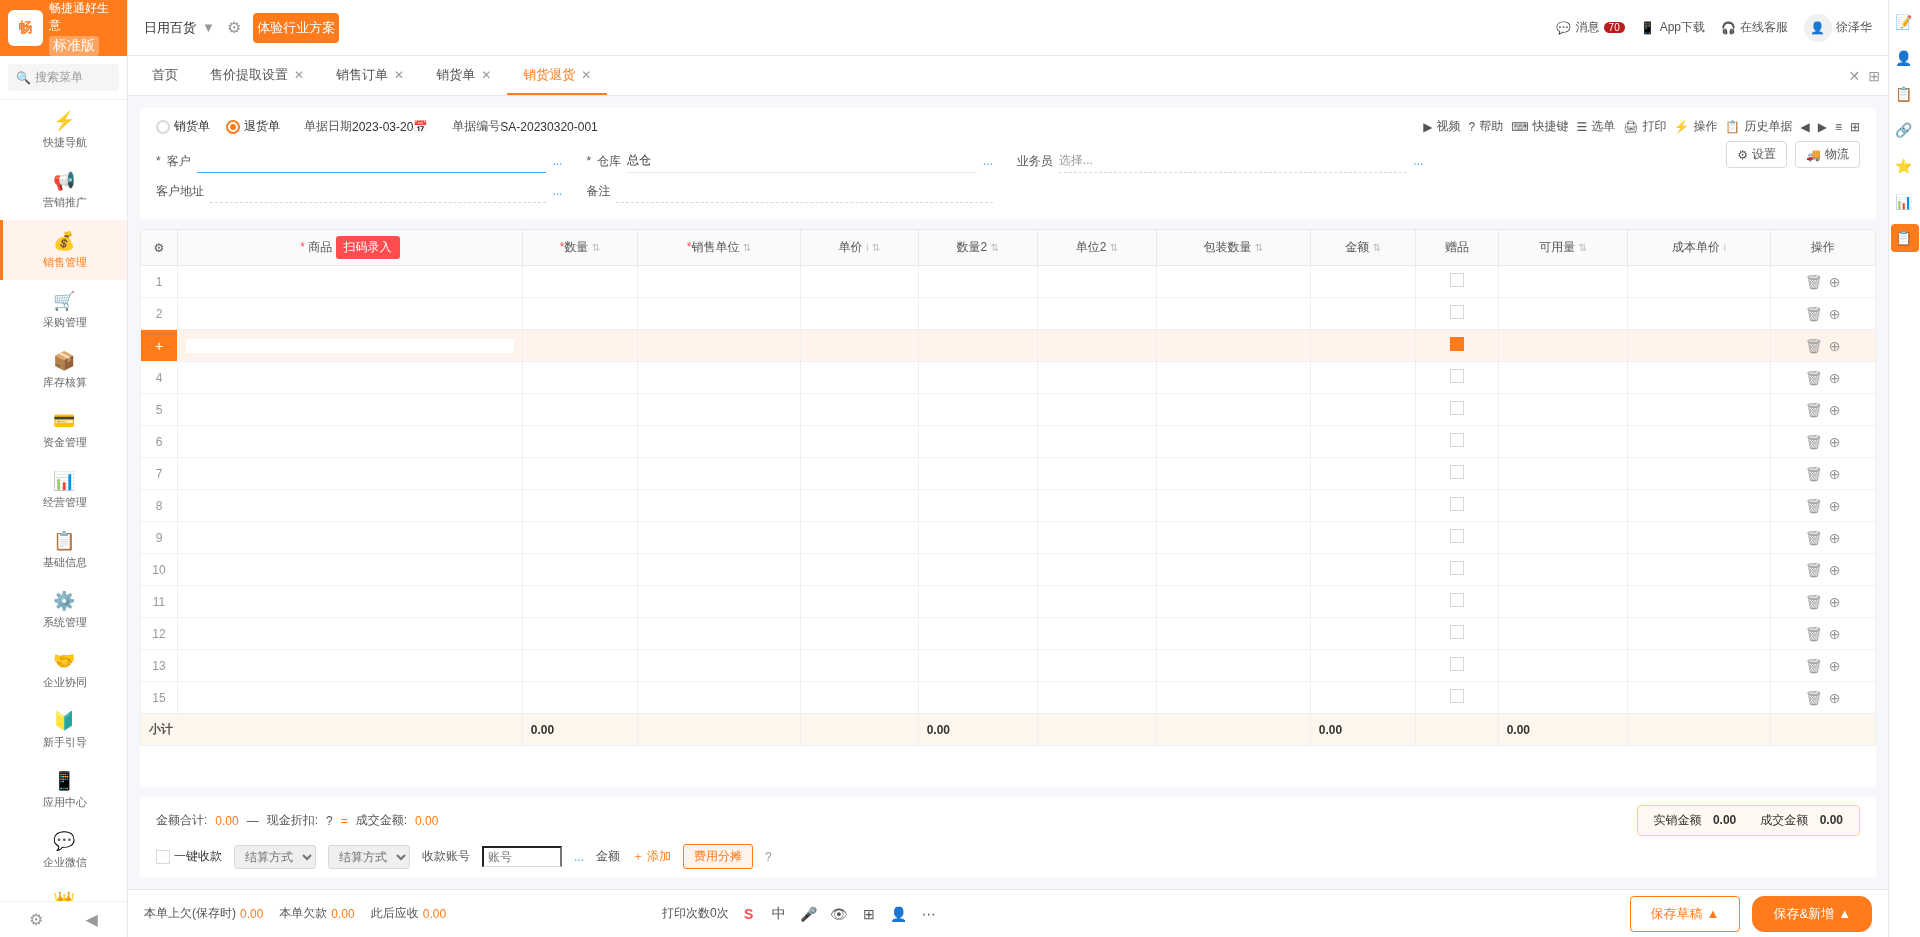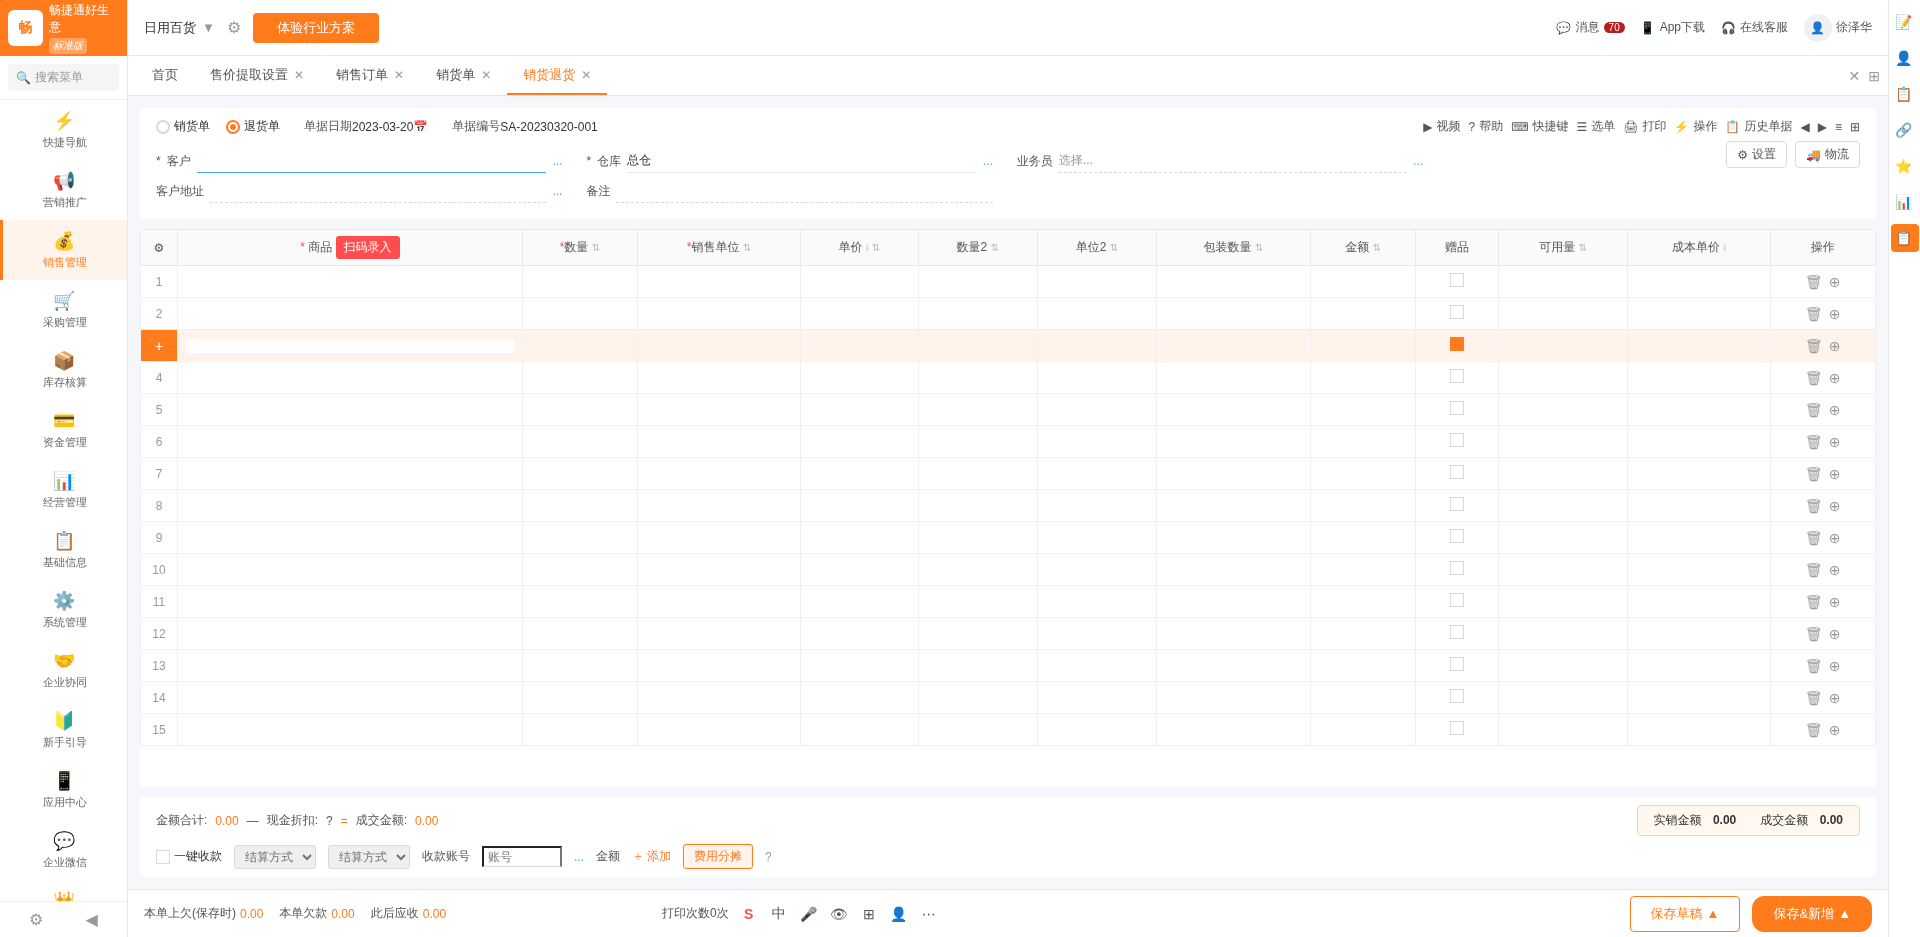--- a/index.html
+++ b/index.html
@@ -3,39 +3,39 @@
   <meta charset="utf-8">
   <style>
     * { box-sizing: border-box; margin: 0; padding: 0; }
     body { font-family: 'Microsoft YaHei', sans-serif; font-size: 12px; background: #f0f2f5; color: #333; display: flex; height: 937px; overflow: hidden; }
 
     
     .sidebar { width: 128px; background: #fff; display: flex; flex-direction: column; border-right: 1px solid #e8e8e8; flex-shrink: 0; }
     .sidebar-logo { background: #ff7b1c; padding: 10px 8px; display: flex; align-items: center; gap: 6px; height: 56px; }
     .sidebar-logo-icon { width: 36px; height: 36px; background: #fff; border-radius: 6px; display: flex; align-items: center; justify-content: center; color: #ff7b1c; font-weight: bold; font-size: 14px; }
     .sidebar-logo-text { color: #fff; font-size: 12px; line-height: 1.4; }
-    .sidebar-logo-badge { background: rgba(255,255,255,0.3); color: #fff; font-size: 10px; padding: 1px 4px; border-radius: 3px; margin-top: 2px; display: inline-block; font-style: italic; }
+    .sidebar-logo-badge { background: rgba(255,255,255,0.3); color: #fff; font-size: 14px; padding: 1px 4px; border-radius: 3px; margin-top: 2px; display: inline-block; }
     .sidebar-search { padding: 8px; border-bottom: 1px solid #f0f0f0; }
     .sidebar-search-btn { width: 100%; background: #f5f5f5; border: none; border-radius: 4px; padding: 5px 8px; font-size: 12px; color: #999; cursor: pointer; display: flex; align-items: center; gap: 4px; }
     .sidebar-nav { flex: 1; overflow-y: auto; }
     .sidebar-item { display: flex; flex-direction: column; align-items: center; padding: 10px 8px; cursor: pointer; color: #666; font-size: 11px; gap: 3px; border-left: 3px solid transparent; }
     .sidebar-item.active { background: #fff3eb; color: #ff7b1c; border-left-color: #ff7b1c; }
     .sidebar-item-icon { font-size: 18px; }
     .sidebar-bottom { padding: 8px; display: flex; justify-content: space-around; border-top: 1px solid #f0f0f0; }
     .sidebar-bottom-btn { background: none; border: none; cursor: pointer; color: #999; font-size: 16px; }
 
     
     .main { flex: 1; display: flex; flex-direction: column; overflow: hidden; }
 
     
     .topbar { height: 56px; background: #fff; border-bottom: 1px solid #e8e8e8; display: flex; align-items: center; padding: 0 16px; gap: 12px; }
     .topbar-daily { display: flex; align-items: center; gap: 6px; color: #333; font-size: 13px; cursor: pointer; }
     .topbar-daily-arrow { color: #999; }
     .topbar-gear { color: #999; cursor: pointer; font-size: 16px; }
-    .topbar-trial-btn { background: #ff7b1c; color: #fff; border: none; border-radius: 4px; padding: 6px 24px; cursor: pointer; font-size: 13px; }
+    .topbar-trial-btn { background: #ff7b1c; color: #fff; border: none; border-radius: 4px; padding: 6px 4px; cursor: pointer; font-size: 13px; }
     .topbar-right { margin-left: auto; display: flex; align-items: center; gap: 16px; }
     .topbar-icon-btn { display: flex; align-items: center; gap: 4px; color: #555; cursor: pointer; font-size: 12px; }
     .topbar-badge { background: #b91c1c; color: #fff; border-radius: 10px; padding: 0 5px; font-size: 10px; min-width: 18px; text-align: center; }
     .topbar-avatar { width: 28px; height: 28px; background: #f0f0f0; border-radius: 50%; display: flex; align-items: center; justify-content: center; color: #666; font-size: 12px; }
 
     
     .tabbar { height: 40px; background: #fff; border-bottom: 1px solid #e8e8e8; display: flex; align-items: stretch; padding: 0 8px; }
     .tab { display: flex; align-items: center; padding: 0 16px; gap: 6px; cursor: pointer; color: #555; font-size: 13px; border-bottom: 2px solid transparent; white-space: nowrap; position: relative; }
     .tab.active { color: #ff7b1c; border-bottom-color: #ff7b1c; background: #fff; }
     .tab-close { color: #999; font-size: 12px; line-height: 1; }
@@ -644,59 +644,53 @@
                 <td></td>
                 <td></td>
                 <td>
       <div class="action-icons">
         <span class="action-icon">🗑</span>
         <span class="action-icon">⊕</span>
       </div>
     </td>
               </tr>
               <tr>
-                <td class="row-num">14</td>
-                <td></td>
-                <td></td>
-                <td></td>
-                <td></td>
-                <td></td>
-                <td></td>
-                <td></td>
-                <td></td>
-                <td class="checkbox-cell"><div class="checkbox"></div></td>
-                <td></td>
-                <td></td>
-                <td>
-      <div class="action-icons">
-        <span class="action-icon">🗑</span>
-        <span class="action-icon">⊕</span>
-      </div>
-    </td>
-              </tr>
-              <tr>
                 <td class="row-num">15</td>
                 <td></td>
                 <td></td>
                 <td></td>
                 <td></td>
                 <td></td>
                 <td></td>
                 <td></td>
                 <td></td>
                 <td class="checkbox-cell"><div class="checkbox"></div></td>
                 <td></td>
                 <td></td>
                 <td>
       <div class="action-icons">
         <span class="action-icon">🗑</span>
         <span class="action-icon">⊕</span>
       </div>
     </td>
               </tr>
+              <tr class="sum-row">
+  <td colspan="2"><span class="sum-label">小计</span></td>
+  <td>0.00</td>
+  <td></td>
+  <td></td>
+  <td>0.00</td>
+  <td></td>
+  <td></td>
+  <td>0.00</td>
+  <td></td>
+  <td>0.00</td>
+  <td></td>
+  <td></td>
+</tr>
             </tbody>
         </table>
       </div>
     </div>
 
     <div class="footer">
       <div class="footer-row1">
         <div class="footer-calc">
           <span>金额合计:</span>
           <span style="color:#ff7b1c;">0.00</span>

